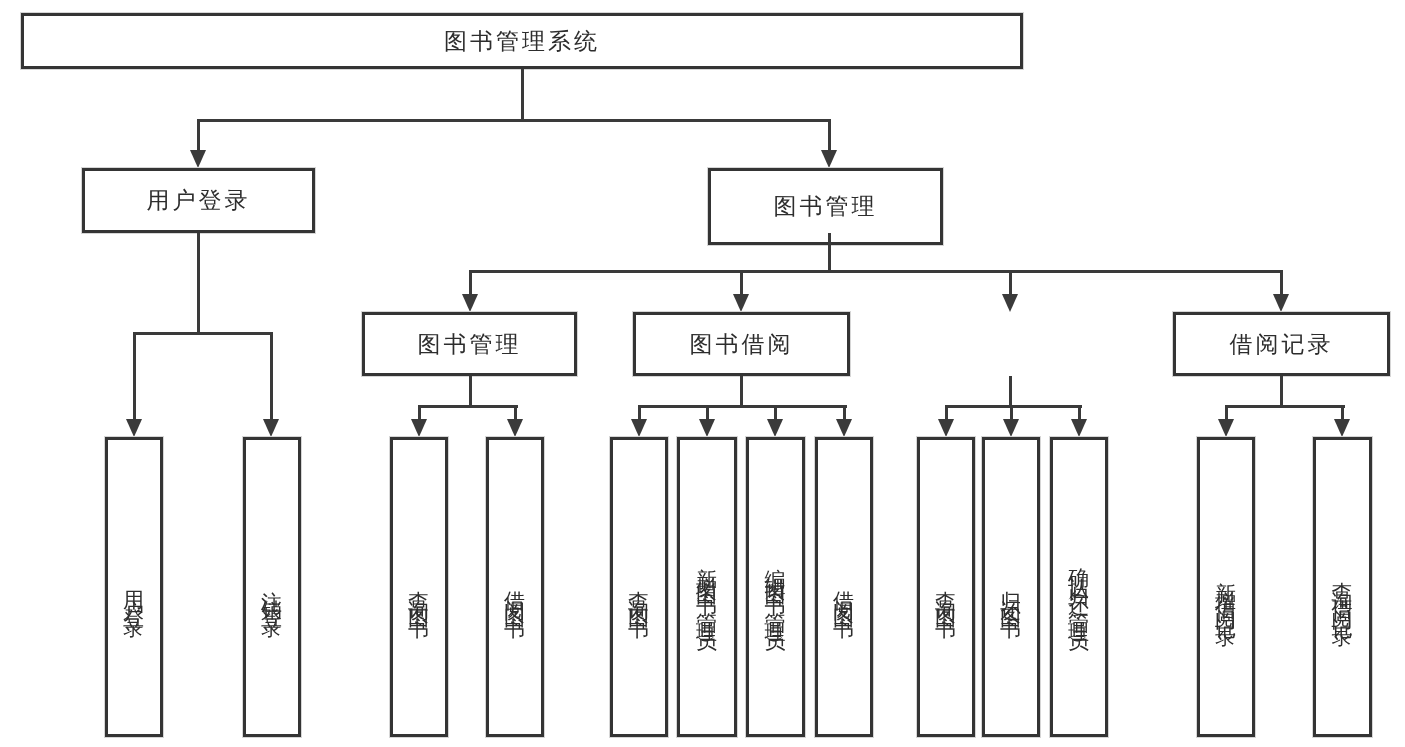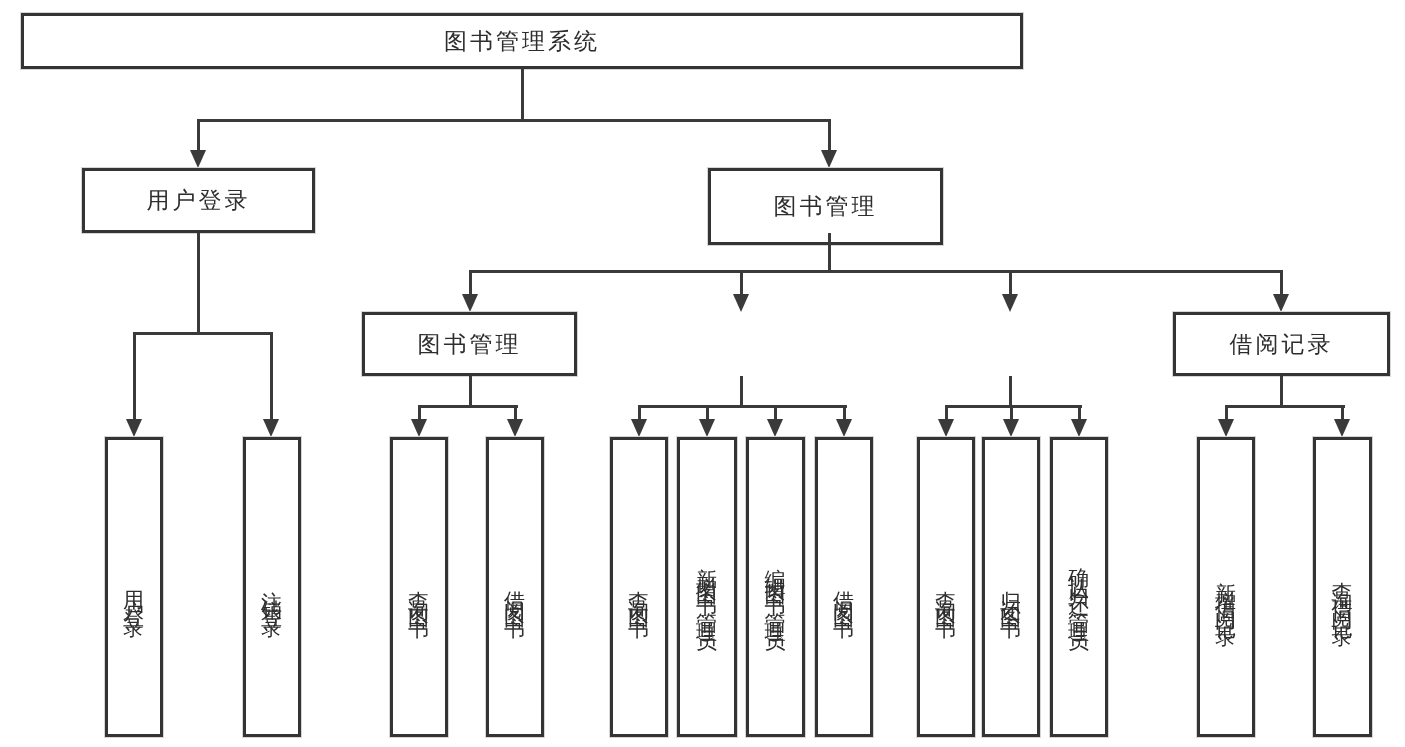--- a/index.html
+++ b/index.html
@@ -91,20 +91,23 @@
   <div class="vl" style="left:740px;top:270px;height:25px"></div>
   <div class="arrow" style="left:733px;top:294px"></div>
   <div class="vl" style="left:1009px;top:270px;height:25px"></div>
   <div class="arrow" style="left:1002px;top:294px"></div>
   <div class="vl" style="left:1280px;top:270px;height:25px"></div>
   <div class="arrow" style="left:1273px;top:294px"></div>
 
   <div class="hbox" style="left:362px;top:312px;width:215px;height:64px">
     <span>图书管理</span>
   </div>
+  <div class="hbox" style="left:633px;top:312px;width:217px;height:64px">
+    <span>图书借阅</span>
+  </div>
   <div class="hbox" style="left:1173px;top:312px;width:217px;height:64px">
     <span>借阅记录</span>
   </div>
 
   <div class="vl" style="left:469px;top:376px;height:31px"></div>
   <div class="hl" style="left:418px;top:405px;width:100px"></div>
   <div class="vl" style="left:418px;top:405px;height:16px"></div>
   <div class="arrow" style="left:411px;top:419px"></div>
   <div class="vl" style="left:514px;top:405px;height:16px"></div>
   <div class="arrow" style="left:507px;top:419px"></div>

